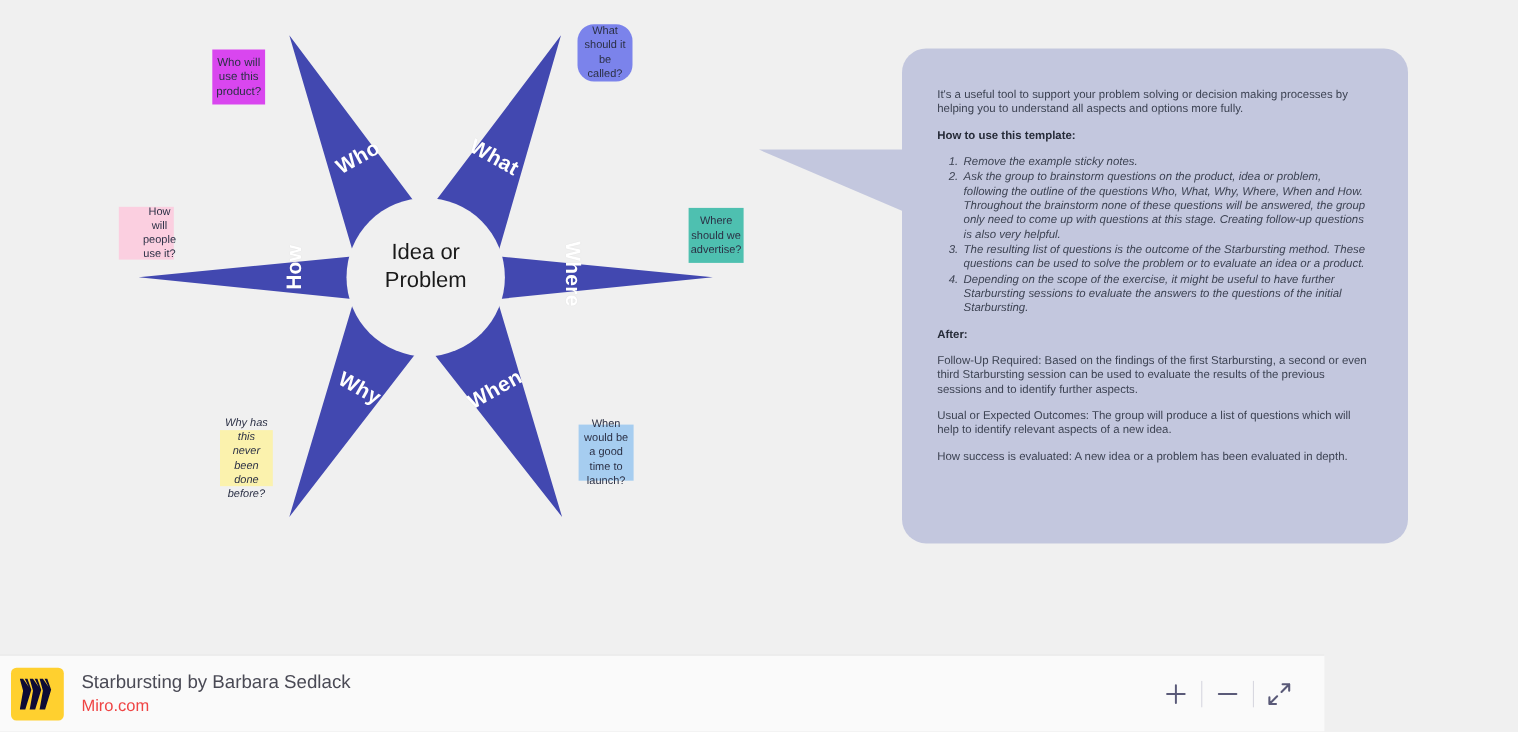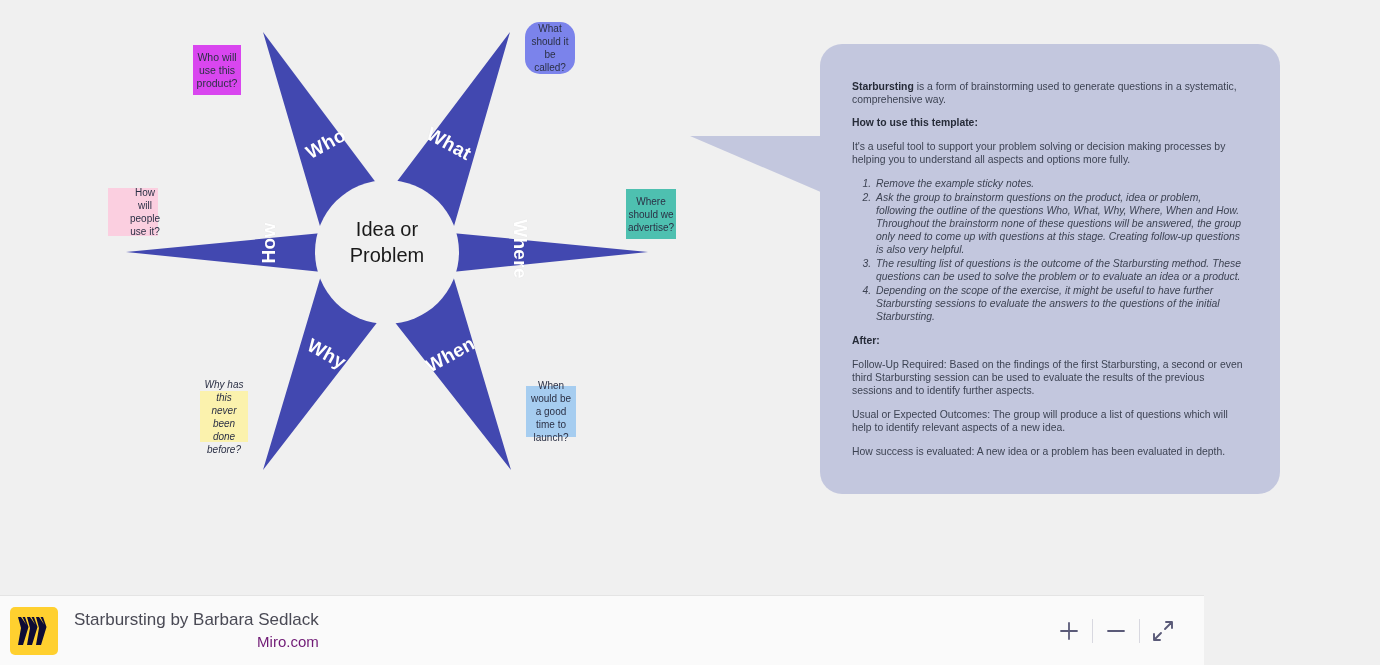--- a/index.html
+++ b/index.html
@@ -89,21 +89,21 @@
     display:flex;align-items:center;justify-content:space-between;
     box-sizing:border-box;padding:0 18px 0 10px;
   }
   #brand{display:flex;align-items:center;}
   #miro-logo{
     width:48px;height:48px;background:#ffd02f;border-radius:5px;
     display:flex;align-items:center;justify-content:center;margin-right:16px;
   }
   #brand-text{display:flex;flex-direction:column;justify-content:center;}
   #brand-title{font-size:17px;color:#4a4a55;line-height:22px;}
-  #brand-sub{font-size:15px;color:#701a75;line-height:21px;text-align:right;}
+  #brand-sub{font-size:15px;color:#ef4444;line-height:21px;}
   #zoom-controls{display:flex;align-items:center;}
   .zbtn{
     width:46px;height:46px;display:flex;align-items:center;justify-content:center;
     color:#5a5a78;cursor:pointer;
   }
   .zsep{width:1px;height:24px;background:#d8d8e0;}
 </style>
 </head>
 <body>
 
@@ -128,23 +128,22 @@
 
   <div class="sticky" id="sticky-who">Who will use this product?</div>
   <div class="sticky" id="sticky-what">What should it be called?</div>
   <div class="sticky" id="sticky-where">Where should we advertise?</div>
   <div class="sticky" id="sticky-when">When would be a good time to launch?</div>
   <div class="sticky" id="sticky-why">Why has this never been done before?</div>
   <div class="sticky" id="sticky-how">How will people use it?</div>
 
   <div id="tail"></div>
   <div id="info-panel">
-    <p class="tight"><b>Starbursting</b><span> is a form of brainstorming used to generate questions in a systematic, comprehensive way.</span></p>
+    <p>It's a useful tool to support your problem solving or decision making processes by helping you to understand all aspects and options more fully.</p>
     <p><b>How to use this template:</b></p>
-    <p>It's a useful tool to support your problem solving or decision making processes by helping you to understand all aspects and options more fully.</p>
     <ol>
       <li>Remove the example sticky notes.</li>
       <li>Ask the group to brainstorm questions on the product, idea or problem, following the outline of the questions Who, What, Why, Where, When and How. Throughout the brainstorm none of these questions will be answered, the group only need to come up with questions at this stage. Creating follow-up questions is also very helpful.</li>
       <li>The resulting list of questions is the outcome of the Starbursting method. These questions can be used to solve the problem or to evaluate an idea or a product.</li>
       <li>Depending on the scope of the exercise, it might be useful to have further Starbursting sessions to evaluate the answers to the questions of the initial Starbursting.</li>
     </ol>
     <p><b>After:</b></p>
     <p>Follow-Up Required: Based on the findings of the first Starbursting, a second or even third Starbursting session can be used to evaluate the results of the previous sessions and to identify further aspects.</p>
     <p>Usual or Expected Outcomes: The group will produce a list of questions which will help to identify relevant aspects of a new idea.</p>
     <p>How success is evaluated: A new idea or a problem has been evaluated in depth.</p>

